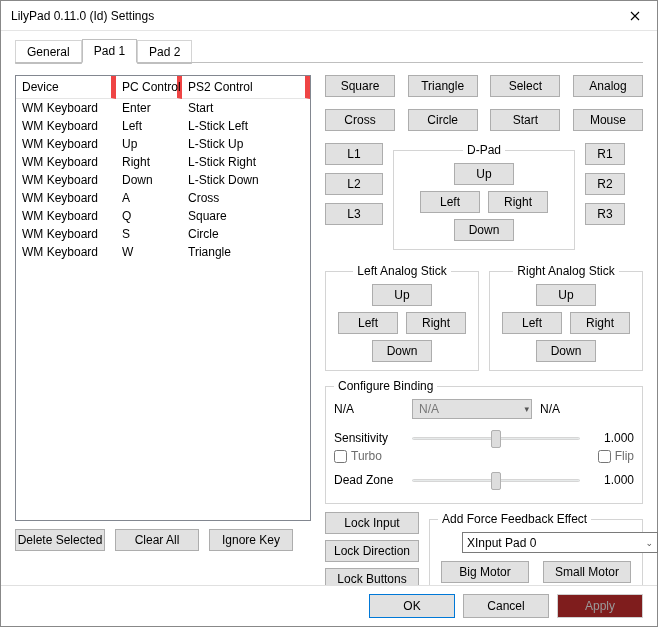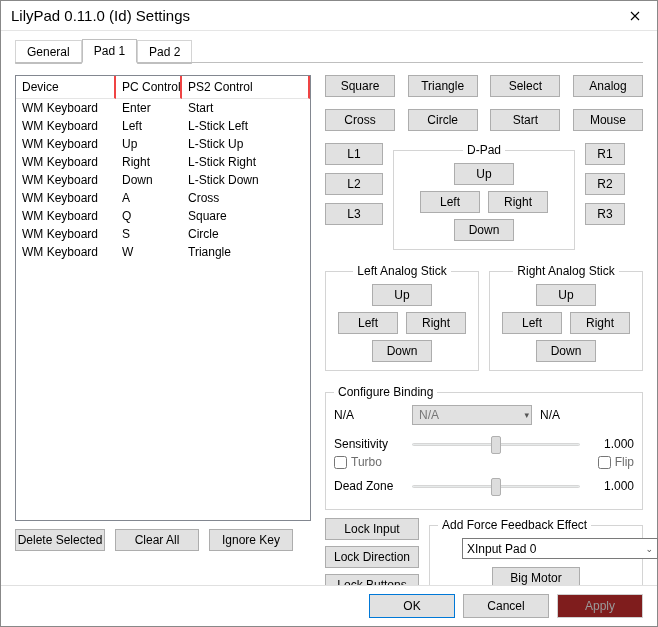--- a/index.html
+++ b/index.html
@@ -1,33 +1,33 @@
 <!DOCTYPE html>
 <html><head>
 <meta charset="utf-8">
 <style>
   * { box-sizing: border-box; font-family: "Segoe UI", Tahoma, sans-serif; font-size: 12px; }
   body { margin: 0; background: #fff; }
   .window { width: 658px; height: 627px; border: 1px solid #888; background: #fff; position: relative; }
   .titlebar { height: 30px; display: flex; align-items: center; justify-content: space-between; padding: 0 0 0 10px; border-bottom: 1px solid #e5e5e5; }
-  .titlebar-title { font-size: 15px; }
+  .titlebar-title { font-size: 12px; }
   .close-btn { width: 44px; height: 29px; display: flex; align-items: center; justify-content: center; cursor: pointer; }
   .close-btn svg { width: 10px; height: 10px; }
   .content { padding: 8px 14px 12px 14px; position: relative; height: 556px; }
   .tabs { display: flex; position: relative; margin-bottom: -1px; }
   .tab { padding: 4px 11px; border: 1px solid #bfbfbf; border-bottom: none; background: #fff; margin-right: 0px; cursor: pointer; position: relative; }
   .tab.inactive { border: 1px solid #d4d4d4; border-bottom: 1px solid #bfbfbf; background: #fff; top: 1px; }
   .tab.active { border-bottom: 1px solid #fff; z-index: 2; }
   .tabpanes { border-top: 1px solid #bfbfbf; padding-top: 12px; height: 524px; position: relative; }
   .layout { display: flex; gap: 14px; height: 100%; }
   .leftcol { width: 296px; display: flex; flex-direction: column; gap: 8px; }
   .rightcol { flex: 1; display: flex; flex-direction: column; gap: 8px; }
   .listbox { border: 1px solid #828790; height: 446px; overflow: auto; }
   .list-header { display: flex; border-bottom: 0px; }
-  .list-header .hcell { padding: 4px 6px; border-right: 2px solid #ef4444; border-bottom: 1px solid #e5e5e5; background: #fff; font-weight: normal; white-space: nowrap; }
+  .list-header .hcell { padding: 4px 6px; border-right: 5px solid #ef4444; border-bottom: 1px solid #e5e5e5; background: #fff; font-weight: normal; white-space: nowrap; }
   .row { display: flex; }
   .row .cell { padding: 2px 6px; white-space: nowrap; overflow: hidden; }
   .col-dev { width: 100px; }
   .col-pc { width: 66px; }
   .col-ps2 { flex: 1; }
   .btnrow { display: flex; gap: 10px; }
   button.std { background: #e1e1e1; border: 1px solid #adadad; padding: 3px 0; cursor: pointer; font-size: 12px; }
   button.wide { width: 90px; }
   button.med { width: 84px; }
   button.tiny { width: 60px; }
@@ -40,21 +40,21 @@
   fieldset legend { padding: 0 4px; font-size: 12px; color: #000; }
   .dpad { flex: 1; text-align: center;}
   .dpad .dpad-mid { display: flex; justify-content: center; gap: 8px; margin: 6px 0; }
   .dpad button { width: 60px; }
   .rcol2 { display: flex; flex-direction: column; gap: 8px; width: 58px; }
   .rcol2 button { width: 40px; }
   .sticks { display: flex; gap: 10px; margin-top: 6px; }
   .stick { flex: 1; text-align: center; }
   .stick .stick-mid { display: flex; justify-content: center; gap: 8px; margin: 6px 0; }
   .stick button { width: 60px; }
-  .configure { margin-top: 6px; padding-bottom: 10px;}
+  .configure { padding-bottom: 10px;}
   .cfg-row { display: flex; align-items: center; gap: 8px; margin-bottom: 6px; }
   .cfg-label { width: 70px; }
   .cfg-combo { flex: 0 0 120px; height: 20px; background: #e1e1e1; border: 1px solid #adadad; display: flex; align-items: center; justify-content: space-between; padding: 0 2px 0 6px; color: #777; }
   .cfg-combo .arrow { font-size: 9px; color: #555; }
   .cfg-value { color: #000; }
   .slider-row { display: flex; align-items: center; gap: 8px; }
   .slider-row .lbl { width: 70px; }
   .slider { flex: 1; height: 26px; position: relative; }
   .slider-track { position: absolute; top: 12px; left: 0; right: 0; height: 3px; background: #e7eaea; border: 1px solid #d6d6d6; border-radius: 2px; }
   .slider-thumb { position: absolute; top: 5px; left: 50%; width: 10px; height: 18px; background: #dddddd; border: 1px solid #b0b0b0; border-radius: 2px; transform: translateX(-50%); }
@@ -263,20 +263,21 @@
               <button class="std">Lock Buttons</button>
             </div>
             <fieldset class="ffe">
               <legend>Add Force Feedback Effect</legend>
               <div class="combo2">
                 <span>XInput Pad 0</span>
                 <span class="arrow">⌄</span>
               </div>
               <div class="ffe-btns">
                 <button class="std">Big Motor</button>
+                <button class="std">Small Motor</button>
               </div>
             </fieldset>
           </div>
         </div>
       </div>
     </div>
   </div>
 
   <div class="sep"></div>
   <div class="footer">

